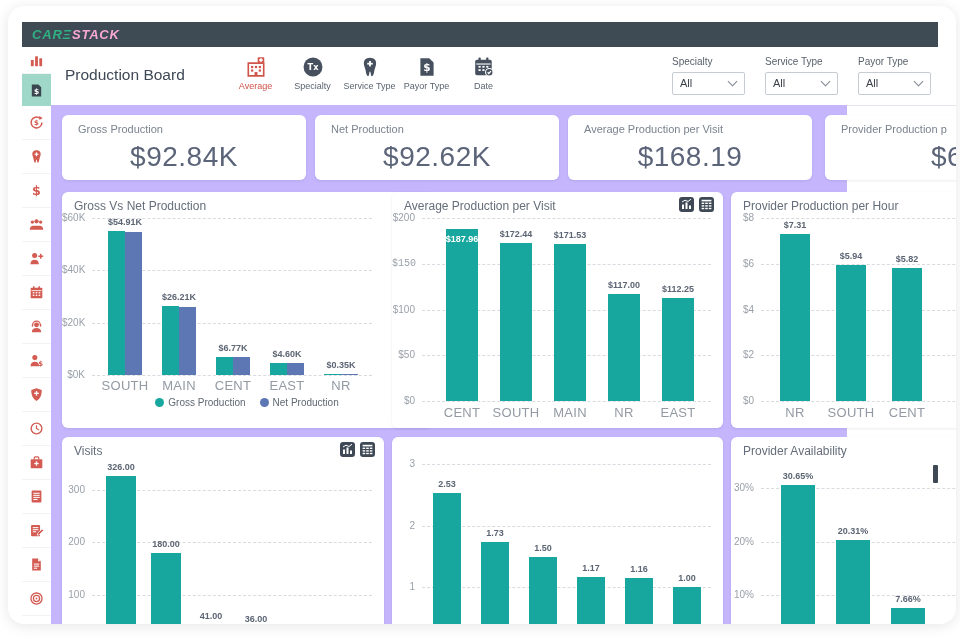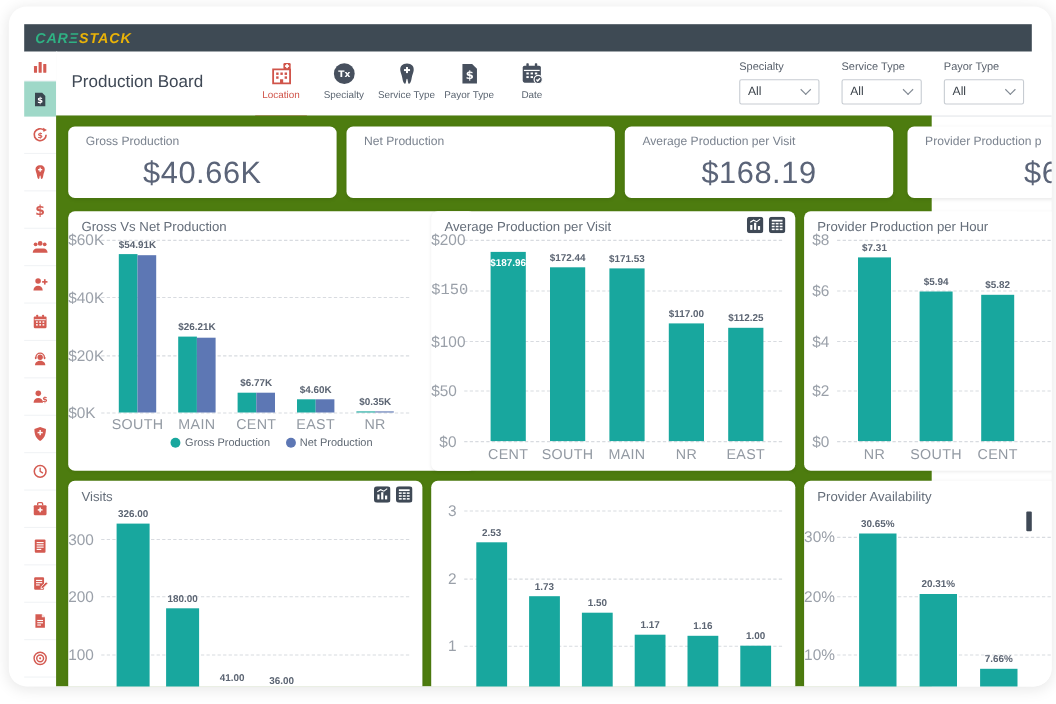--- a/index.html
+++ b/index.html
@@ -4,21 +4,21 @@
 <style>
   html,body{margin:0;padding:0;background:#fff;width:960px;height:640px;overflow:hidden;
     font-family:"Liberation Sans",sans-serif;-webkit-font-smoothing:antialiased;}
   .page{position:relative;width:960px;height:640px;background:#fff;}
   .window{position:absolute;left:8px;top:6px;width:948px;height:618px;border-radius:16px;
     overflow:hidden;background:#fff;box-shadow:0 2px 14px rgba(0,0,0,.10);}
   .canvas{position:absolute;left:-8px;top:-6px;width:960px;height:640px;}
   
   .topbar{position:absolute;left:22px;top:22px;width:916px;height:25px;background:#3e4a54;display:flex;align-items:center;}
   .brand{margin-left:10px;font-size:13px;font-weight:bold;font-style:italic;letter-spacing:.8px;}
-  .brand .g{color:#2fb183;margin-top:21px;} .brand .w{color:#eab308;}
+  .brand .g{color:#2fb183;margin-top:21px;} .brand .w{color:#f9a8d4;}
   
   .sidebar{position:absolute;left:22px;top:47px;width:29px;height:577px;background:#fff;
     border-right:1px solid #e4e7ea;display:flex;flex-direction:column;}
   .sb-item{display:flex;align-items:center;justify-content:center;color:#d45b52;border-bottom:1px solid #f1f3f5;flex:0 0 auto;}
   .sb-item svg{width:15px;height:15px;display:block;}
   .sb-item.first{height:26px;}
   .sb-item.selected{height:32px;background:#9fd8c8;color:#3a4750;border-bottom:none;}
   .sb-item.reg{height:33px;}
   .sb-expand{margin-top:auto;height:26px;display:flex;align-items:center;justify-content:center;color:#2e3942;border-bottom:none;}
   .sb-expand svg{width:13px;height:13px;}
@@ -33,34 +33,34 @@
   .tab.active{color:#d0544a;}
   .tab.active .tlabel{color:#d0544a;}
   .tab.active .underline{position:absolute;left:5px;right:5px;bottom:-4px;height:2px;background:#d0544a;}
   .filters{position:absolute;left:621px;top:9px;display:flex;gap:20px;}
   .fgroup{width:73px;}
   .flabel{font-size:10px;color:#59616c;margin-bottom:5px;}
   .select{position:relative;height:21px;border:1px solid #c7ccd2;border-radius:2px;background:#fff;cursor:pointer;}
   .select .val{position:absolute;left:7px;top:4px;font-size:11px;color:#3a4149;}
   .select .caret{position:absolute;right:8px;top:5px;width:6px;height:6px;border-right:1.4px solid #818993;border-bottom:1.4px solid #818993;transform:rotate(45deg);}
   
-  .dashboard{position:absolute;left:51px;top:105px;width:796px;height:519px;background:#4d7c0f;}
+  .dashboard{position:absolute;left:51px;top:105px;width:796px;height:519px;background:#c4b5fd;}
   .kpi{position:absolute;top:10px;height:65px;width:244px;background:#fff;border-radius:6px;
     box-shadow:0 1px 3px rgba(0,0,0,.08);padding:0;}
   .kpi .ktitle{position:absolute;left:16px;top:8px;font-size:11px;color:#7b838f;white-space:nowrap;}
   .kpi .kvalue{position:absolute;left:0;right:0;top:26px;text-align:center;font-size:28px;color:#5b6478;letter-spacing:.5px;white-space:nowrap;}
   .card{position:absolute;background:#fff;border-radius:6px;box-shadow:0 1px 3px rgba(0,0,0,.08);}
   .card-head{position:absolute;left:0;top:0;right:0;height:26px;}
   .chart-title{position:absolute;left:12px;top:7px;font-size:12px;color:#656e7a;white-space:nowrap;}
   .toolbar{position:absolute;right:9px;top:5px;display:flex;gap:5px;}
   .toolbar .tool{width:15px;height:15px;cursor:pointer;}
   .toolbar svg{width:15px;height:15px;display:block;}
   .chart-body{position:absolute;inset:0;overflow:visible;}
   .gridline{position:absolute;height:0;border-top:1px dashed #d8dbe0;}
-  .ytick{position:absolute;font-size:14px;color:#9aa0a9;text-align:right;height:10px;line-height:10px;}
+  .ytick{position:absolute;font-size:10px;color:#9aa0a9;text-align:right;height:10px;line-height:10px;}
   .bar{position:absolute;}
   .vlabel{position:absolute;width:64px;text-align:center;font-size:9px;font-weight:600;color:#5c6573;white-space:nowrap;}
   .vlabel.inside{color:#fff;}
   .xlabel{position:absolute;width:54px;text-align:center;font-size:13px;color:#939aa3;letter-spacing:.3px;white-space:nowrap;}
   .legend{position:absolute;left:0;right:0;display:flex;justify-content:center;gap:14px;}
   .litem{display:flex;align-items:center;gap:4px;font-size:10px;color:#5f6873;}
   .ldot{width:9px;height:9px;border-radius:50%;}
   .clipped-icon{position:absolute;background:#3f4956;border-radius:1px;}
 </style>
 </head>
@@ -274,21 +274,21 @@
                     <rect x="12.8" y="3" width="3.4" height="1.4" fill="#fff"></rect>
                     <rect x="5.5" y="9" width="2" height="2"></rect>
                     <rect x="9" y="9" width="2" height="2"></rect>
                     <rect x="12.5" y="9" width="2" height="2"></rect>
                     <rect x="5.5" y="12.2" width="2" height="2"></rect>
                     <rect x="12.5" y="12.2" width="2" height="2"></rect>
                     <rect x="8.7" y="14.6" width="2.6" height="3.4"></rect>
                   </svg>
                 </span>
               </div>
-              <div class="tlabel">Location</div>
+              <div class="tlabel">Average</div>
               <div class="underline"></div>
             </div>
             <div class="tab">
               <div class="ticon">
                 <span style="display: flex;">
                   <svg viewBox="0 0 20 20" fill="currentColor">
                     <circle cx="10" cy="10" r="8.6"></circle>
                     <text x="10" y="12.8" text-anchor="middle" font-size="7.5" font-weight="bold" fill="#fff" font-family="DejaVu Sans,sans-serif">Tx</text>
                   </svg>
                 </span>
@@ -363,24 +363,25 @@
                 <span class="caret"></span>
               </div>
             </div>
           </div>
       </div>
 
       <div class="dashboard">
         <div id="kpis">
             <div class="kpi" style="left: 11px;">
               <div class="ktitle">Gross Production</div>
-              <div class="kvalue">$40.66K</div>
+              <div class="kvalue">$92.84K</div>
             </div>
             <div class="kpi" style="left: 264px;">
               <div class="ktitle">Net Production</div>
+              <div class="kvalue">$92.62K</div>
             </div>
             <div class="kpi" style="left: 517px;">
               <div class="ktitle">Average Production per Visit</div>
               <div class="kvalue">$168.19</div>
             </div>
             <div class="kpi" style="left: 774px;">
               <div class="ktitle">Provider Production p</div>
               <div class="kvalue">$6</div>
             </div>
           </div>

